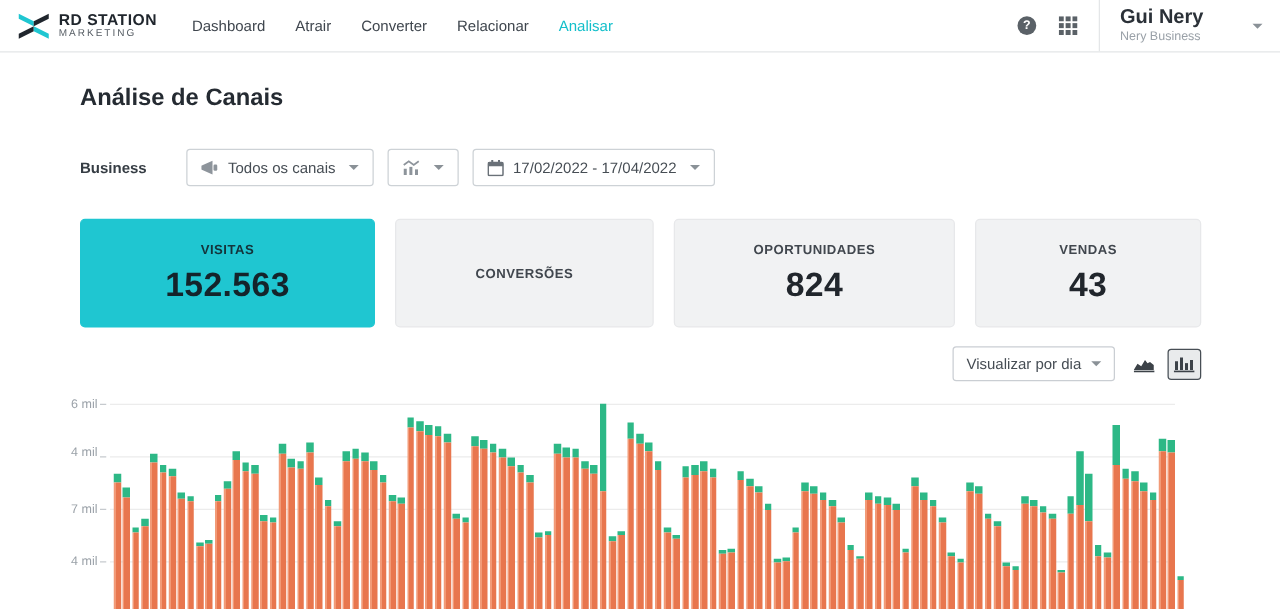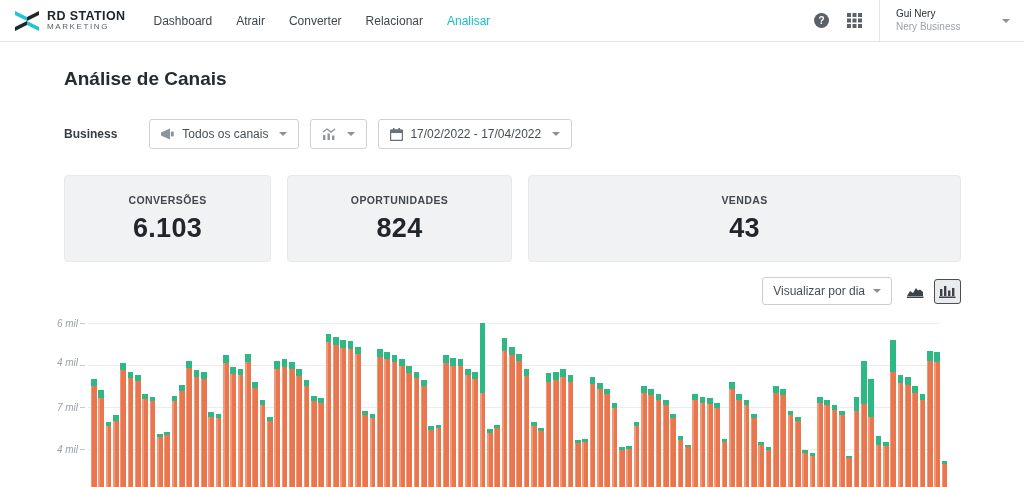--- a/index.html
+++ b/index.html
@@ -15,21 +15,21 @@
   .nav { display:flex; align-items:center; margin-left:28px; gap:24px; }
   .nav a { font-size:12px; color:#3f464e; text-decoration:none; cursor:pointer; }
   .nav a.active { color:#13bfca; }
   .header-right { margin-left:auto; display:flex; align-items:center; height:100%; }
   .hicon { width:17px; height:17px; color:#5a6167; margin-right:16px; cursor:pointer; display:flex; align-items:center; justify-content:center; }
   .help-circle { width:15px; height:15px; border-radius:50%; background:#5a6167; color:#fff;
     font-size:10px; font-weight:bold; display:flex; align-items:center; justify-content:center; }
   .user-box { border-left:1px solid #e4e6e8; height:100%; display:flex; align-items:center;
     padding:0 14px 0 16px; min-width:145px; cursor:pointer; }
   .user-lines { line-height:1.25; }
-  .user-name { font-size:10px; font-weight:normal; color:#2b3138; }
+  .user-name { font-size:16px; font-weight:bold; color:#2b3138; }
   .user-company { font-size:10px; color:#9aa1a8; }
   .caret { width:0; height:0; border-left:4px solid transparent; border-right:4px solid transparent;
     border-top:4px solid #8a9197; margin-left:auto; }
 
   
   .page-title { position:absolute; top:68px; left:64px; font-size:19px; font-weight:bold; color:#252b32; }
 
   .filters { position:absolute; top:119px; left:64px; display:flex; align-items:center; gap:11px; }
   .filters-label { font-size:12px; font-weight:bold; color:#363d44; margin-right:21px; }
   .dropdown { display:flex; align-items:center; gap:7px; height:30px; padding:0 11px;
@@ -53,21 +53,21 @@
     border:1px solid #caced3; border-radius:3px; font-size:12px; color:#464d54; background:#fff; cursor:pointer; }
   .toggle-group { display:flex; align-items:center; gap:5px; }
   .chart-type-btn { width:27px; height:25px; display:flex; align-items:center; justify-content:center;
     background:transparent; border:1px solid transparent; border-radius:3px; cursor:pointer; color:#3c4248; }
   .chart-type-btn.selected { border-color:#474e55; background:#e9ebec; }
 
   
   .chart { position:absolute; top:311px; left:0; width:1024px; height:180px; }
   .gridline { position:absolute; left:88px; width:852px; border-top:1px solid #ececec; }
   .gridline::before { content:""; position:absolute; left:-8px; top:-1px; width:5px; border-top:1px solid #c6cace; }
-  .ylabel { position:absolute; width:46px; left:32px; text-align:right; font-size:10px; color:#9aa1a8;font-style:italic; }
+  .ylabel { position:absolute; width:46px; left:32px; text-align:right; font-size:10px; color:#9aa1a8; }
   .bars { position:absolute; left:91px; top:0; width:858px; height:180px; }
   .bar { position:absolute; bottom:0; display:flex; flex-direction:column; justify-content:flex-end; }
   .seg-green { width:100%; }
   .seg-orange { width:100%; }
 </style>
 </head>
 <body>
 
 <div class="header">
   <div class="logo">
@@ -154,23 +154,26 @@
           <rect x="3" y="0" width="1.6" height="3.4" fill="#6a7178"></rect>
           <rect x="8.4" y="0" width="1.6" height="3.4" fill="#6a7178"></rect>
         </svg>
     </span>
     <span>17/02/2022 - 17/04/2022</span>
     <span class="caret"></span>
   </div>
 </div>
 
 <div class="cards">
+  <div class="card selected" style="flex:0 0 236px">
+    <div class="card-label">VISITAS</div>
+    <div class="card-value">152.563</div>
+  </div>
   <div class="card" style="flex:0 0 207px">
     <div class="card-label">CONVERSÕES</div>
-    <div class="card-value">6.103</div>
   </div>
   <div class="card" style="flex:0 0 225px">
     <div class="card-label">OPORTUNIDADES</div>
     <div class="card-value">824</div>
   </div>
   <div class="card" style="flex:1">
     <div class="card-label">VENDAS</div>
     <div class="card-value">43</div>
   </div>
 </div>

